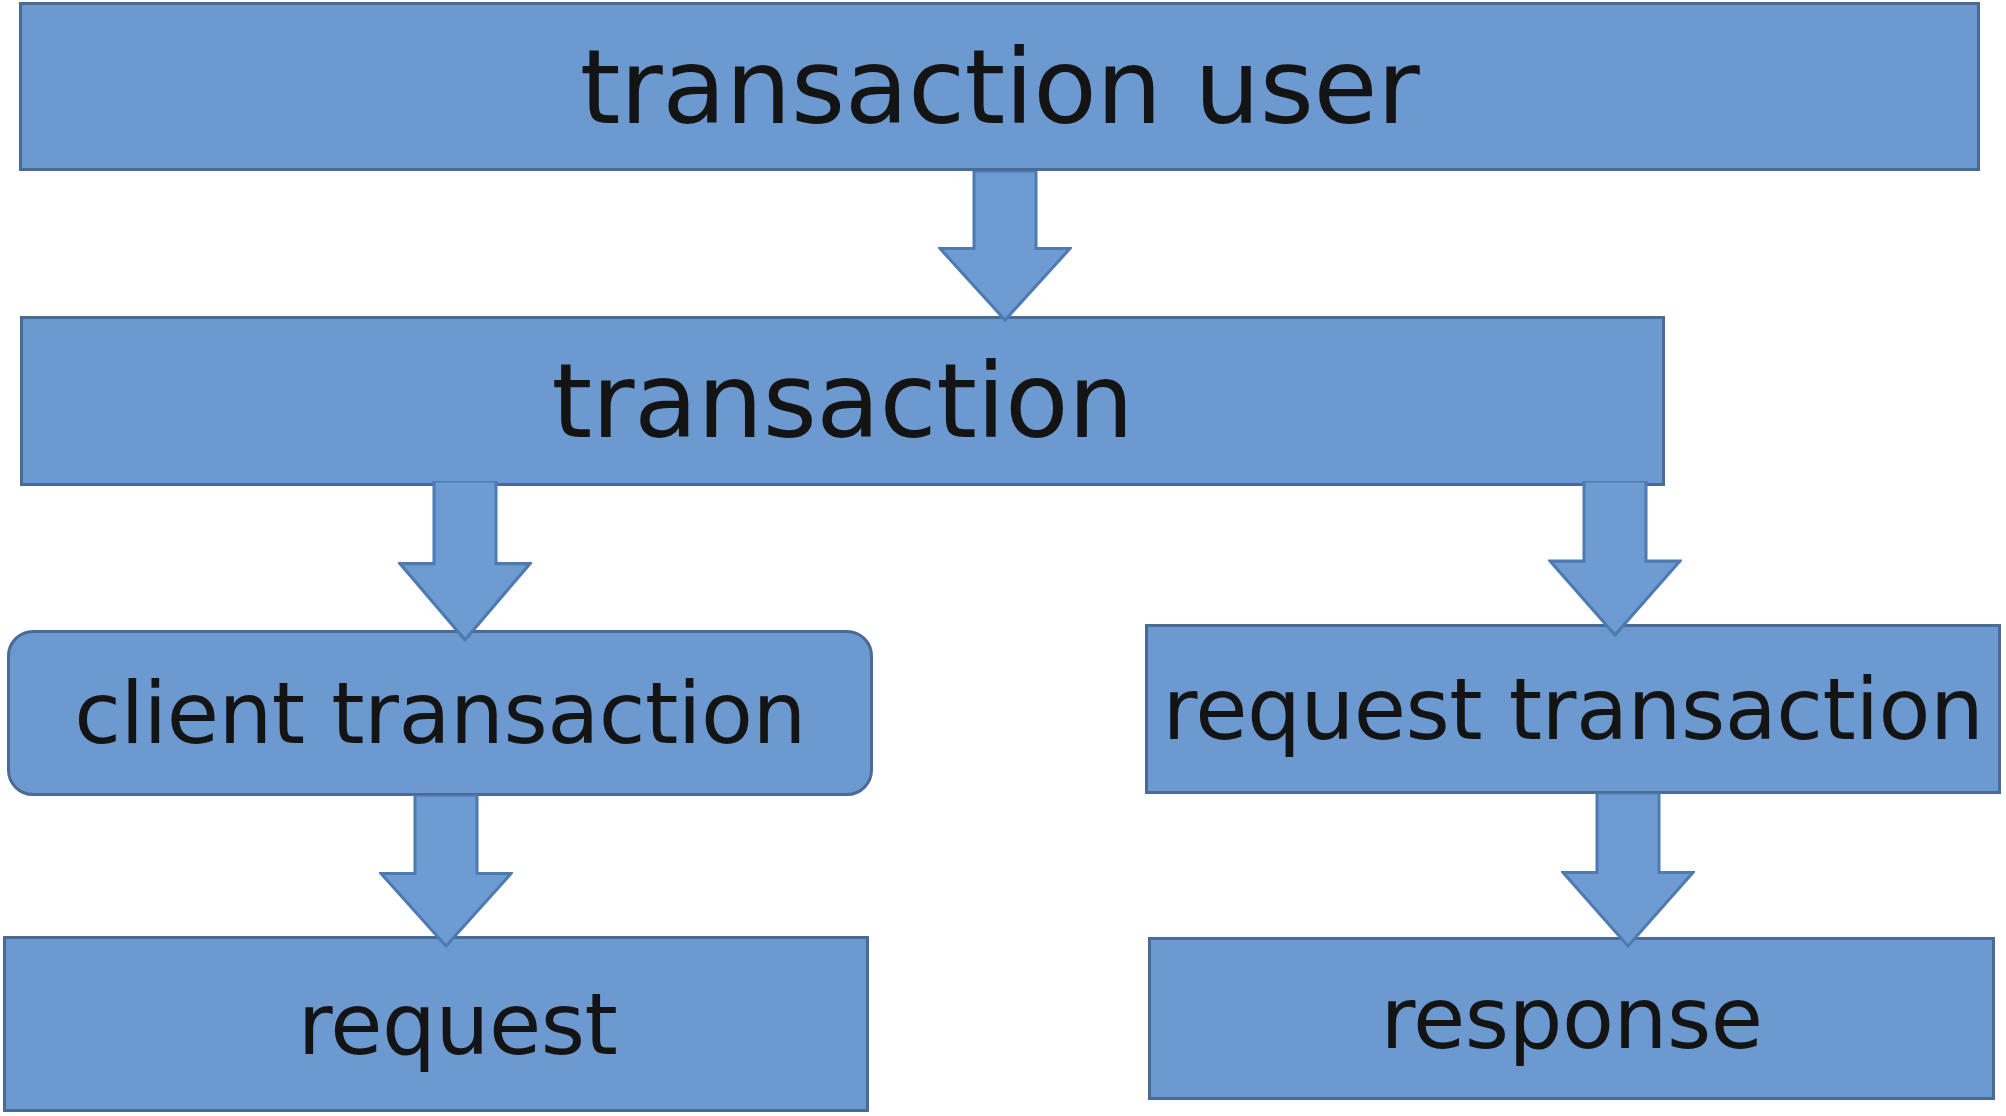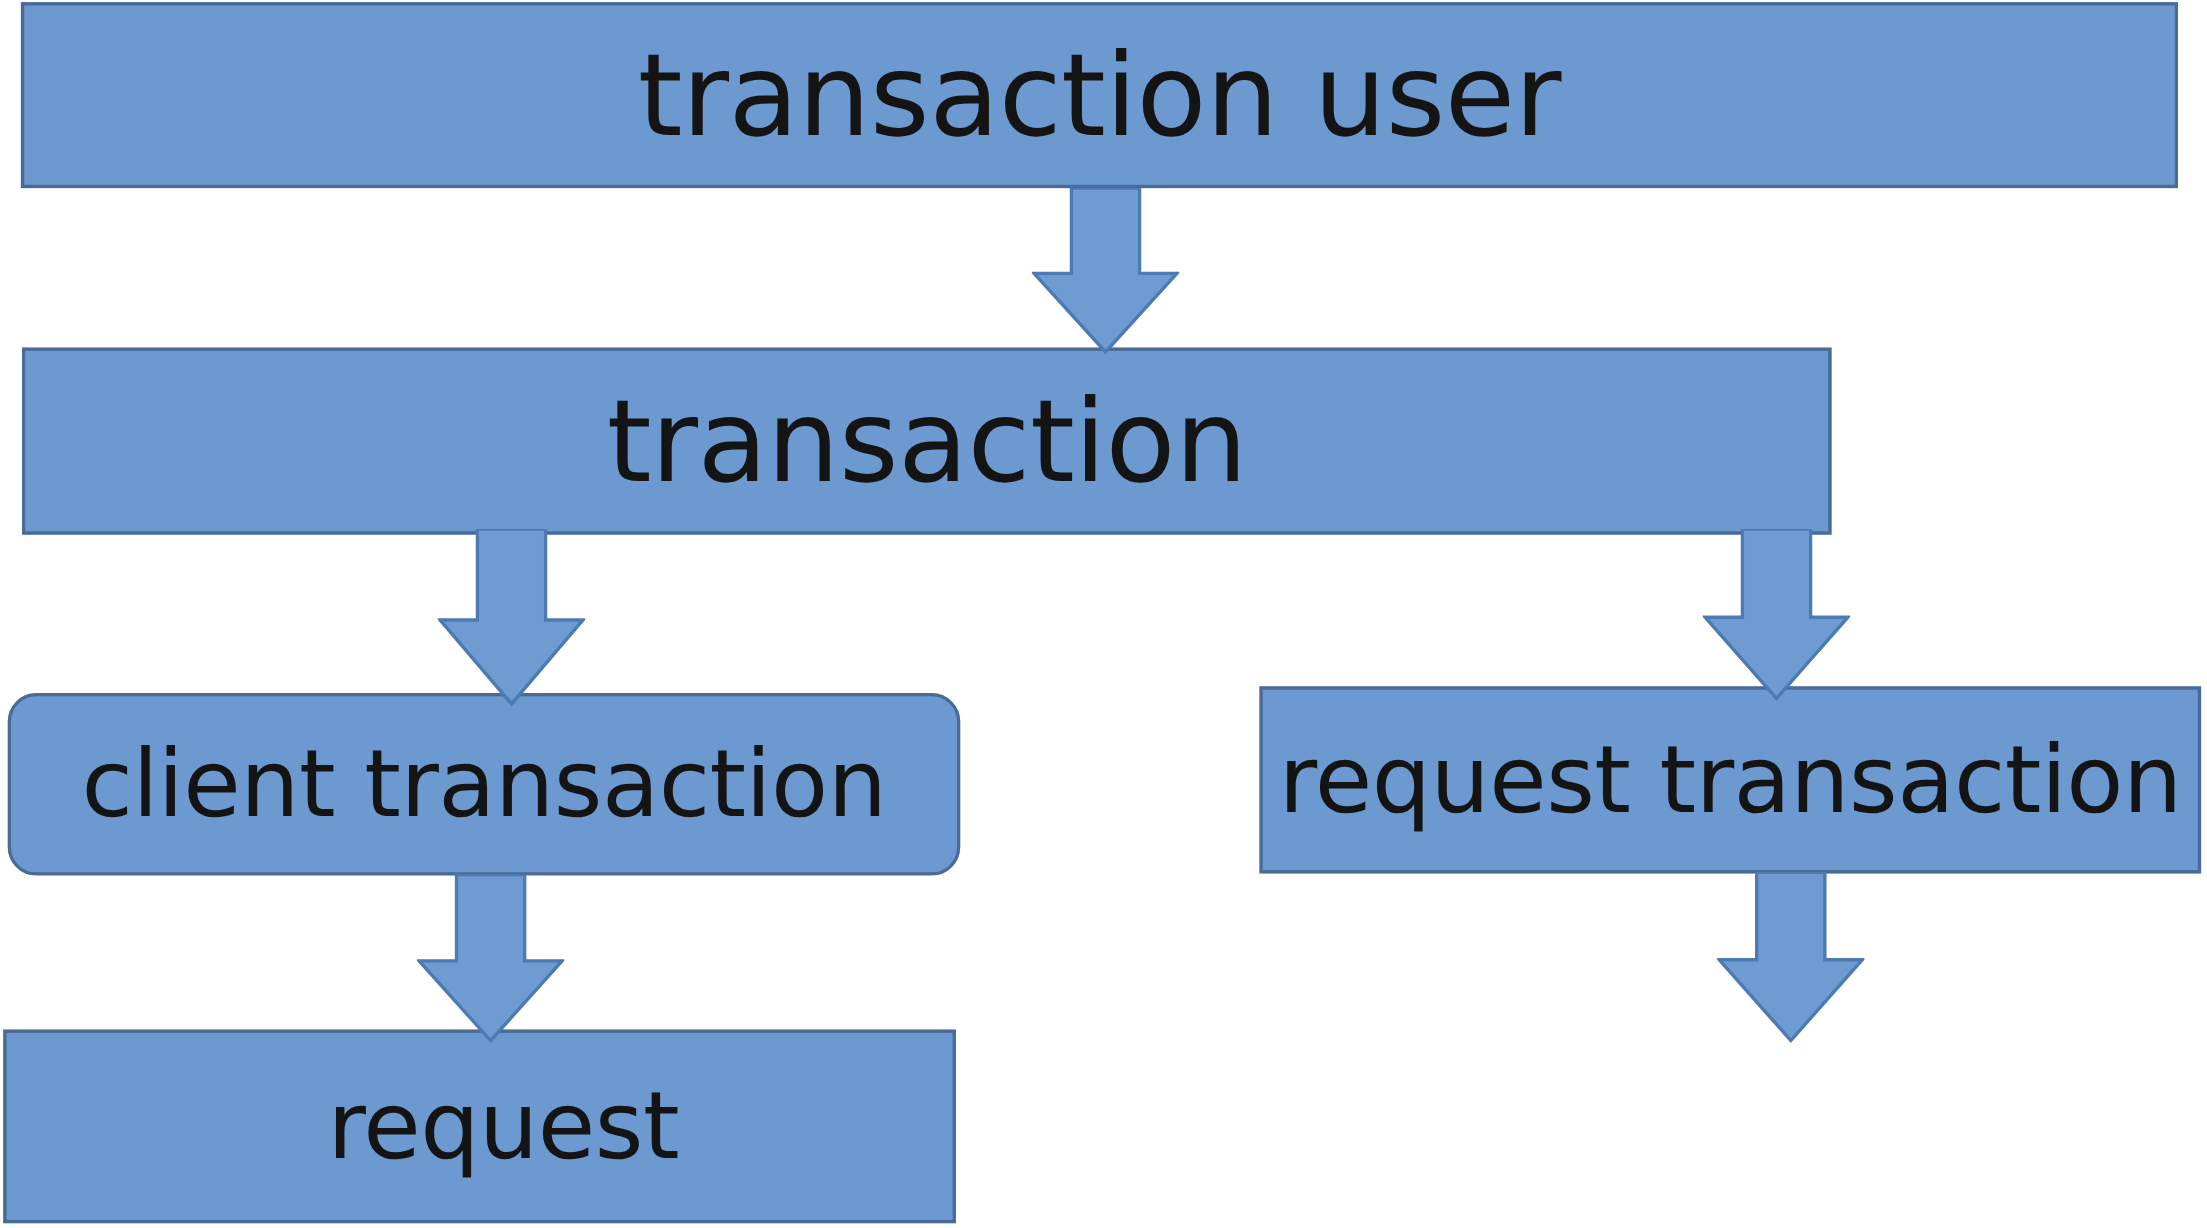--- a/index.html
+++ b/index.html
@@ -79,20 +79,23 @@
   </div>
 
   <div class="node" id="node-d">
     <span class="label label-small">request transaction</span>
   </div>
 
   <div class="node" id="node-e">
     <span class="label label-small">request</span>
   </div>
 
+  <div class="node" id="node-f">
+    <span class="label label-small">response</span>
+  </div>
 
   <div class="arrow" id="arrow-1">
     <svg viewBox="0 0 134 150" preserveAspectRatio="none" aria-hidden="true">
       <polygon points="36,0 98,0 98,77 132,77 67,148 2,77 36,77"></polygon>
     </svg>
   </div>
 
   <div class="arrow" id="arrow-2">
     <svg viewBox="0 0 134 150" preserveAspectRatio="none" aria-hidden="true">
       <polygon points="36,0 98,0 98,77 132,77 67,148 2,77 36,77"></polygon>

